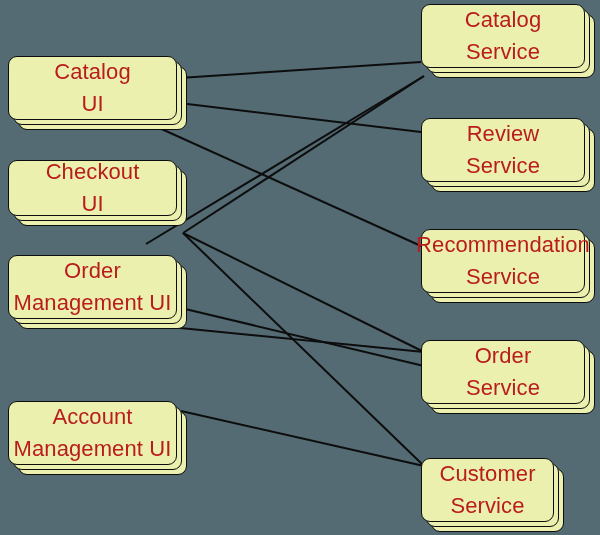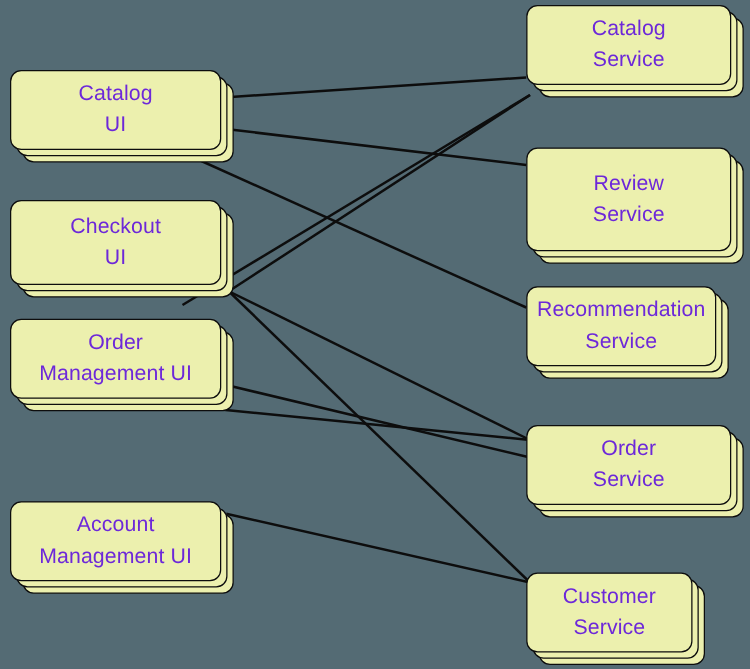--- a/index.html
+++ b/index.html
@@ -32,22 +32,22 @@
     box-sizing:border-box;
     background:#ecf0ae;
     border:1.6px solid #0d0d0d;
     border-radius:9px;
     display:flex;
     align-items:center;
     justify-content:center;
     text-align:center;
   }
   .node .label{
-    color:#6d28d9;
-    font-size:17px;
+    color:#b91c1c;
+    font-size:22px;
     line-height:1.45;
     letter-spacing:0.1px;
     padding:0 4px;
     white-space:pre-line;
   }
 </style>
 </head>
 <body>
 
 <div id="diagram">
@@ -65,21 +65,21 @@
     </svg>
   <div id="nodes">
       <div class="node" style="left: 8px; top: 56px; width: 169px; height: 64px;">
         <div class="stack s2"></div>
         <div class="stack s1"></div>
         <div class="face">
           <span class="label">Catalog
 UI</span>
         </div>
       </div>
-      <div class="node" style="left: 8px; top: 160px; width: 169px; height: 68px;">
+      <div class="node" style="left: 8px; top: 160px; width: 169px; height: 56px;">
         <div class="stack s2"></div>
         <div class="stack s1"></div>
         <div class="face">
           <span class="label">Checkout
 UI</span>
         </div>
       </div>
       <div class="node" style="left: 8px; top: 255px; width: 169px; height: 64px;">
         <div class="stack s2"></div>
         <div class="stack s1"></div>
@@ -97,29 +97,29 @@
         </div>
       </div>
       <div class="node" style="left: 421px; top: 4px; width: 164px; height: 64px;">
         <div class="stack s2"></div>
         <div class="stack s1"></div>
         <div class="face">
           <span class="label">Catalog
 Service</span>
         </div>
       </div>
-      <div class="node" style="left: 421px; top: 118px; width: 164px; height: 83px;">
+      <div class="node" style="left: 421px; top: 118px; width: 164px; height: 64px;">
         <div class="stack s2"></div>
         <div class="stack s1"></div>
         <div class="face">
           <span class="label">Review
 Service</span>
         </div>
       </div>
-      <div class="node" style="left: 421px; top: 229px; width: 152px; height: 64px;">
+      <div class="node" style="left: 421px; top: 229px; width: 164px; height: 64px;">
         <div class="stack s2"></div>
         <div class="stack s1"></div>
         <div class="face">
           <span class="label">Recommendation
 Service</span>
         </div>
       </div>
       <div class="node" style="left: 421px; top: 340px; width: 164px; height: 64px;">
         <div class="stack s2"></div>
         <div class="stack s1"></div>

